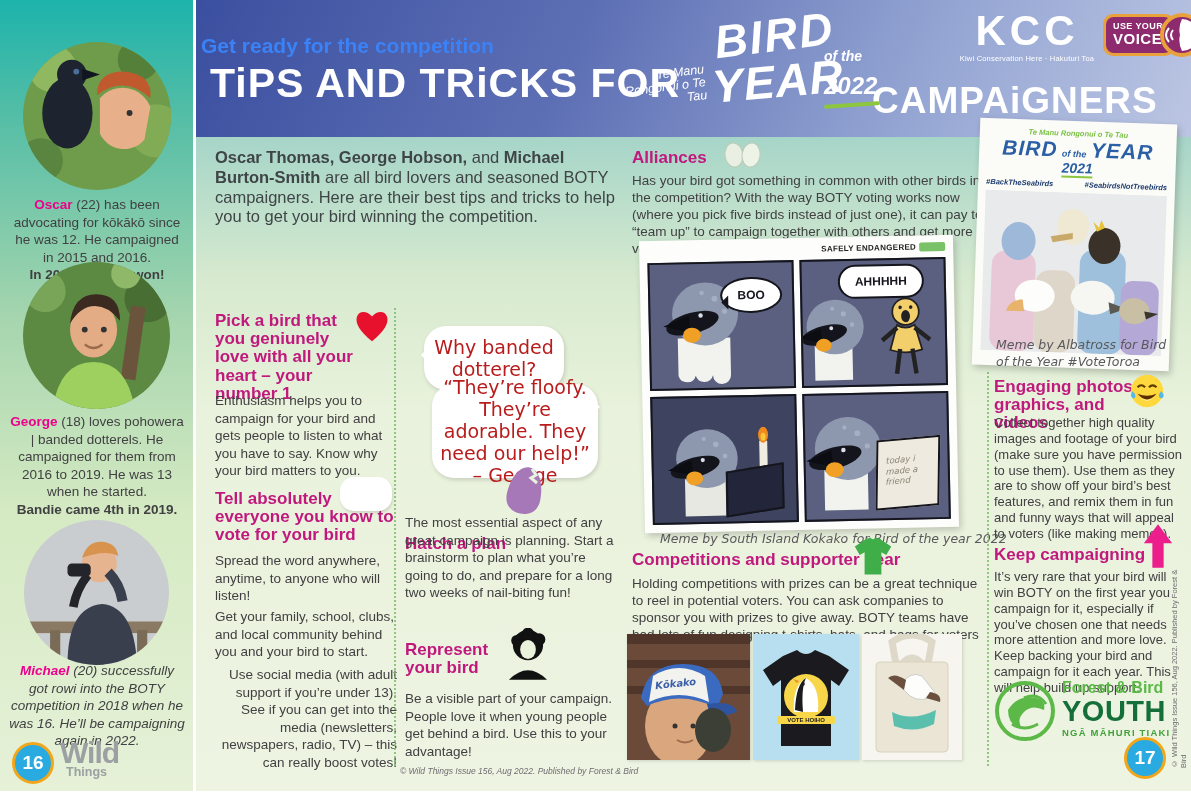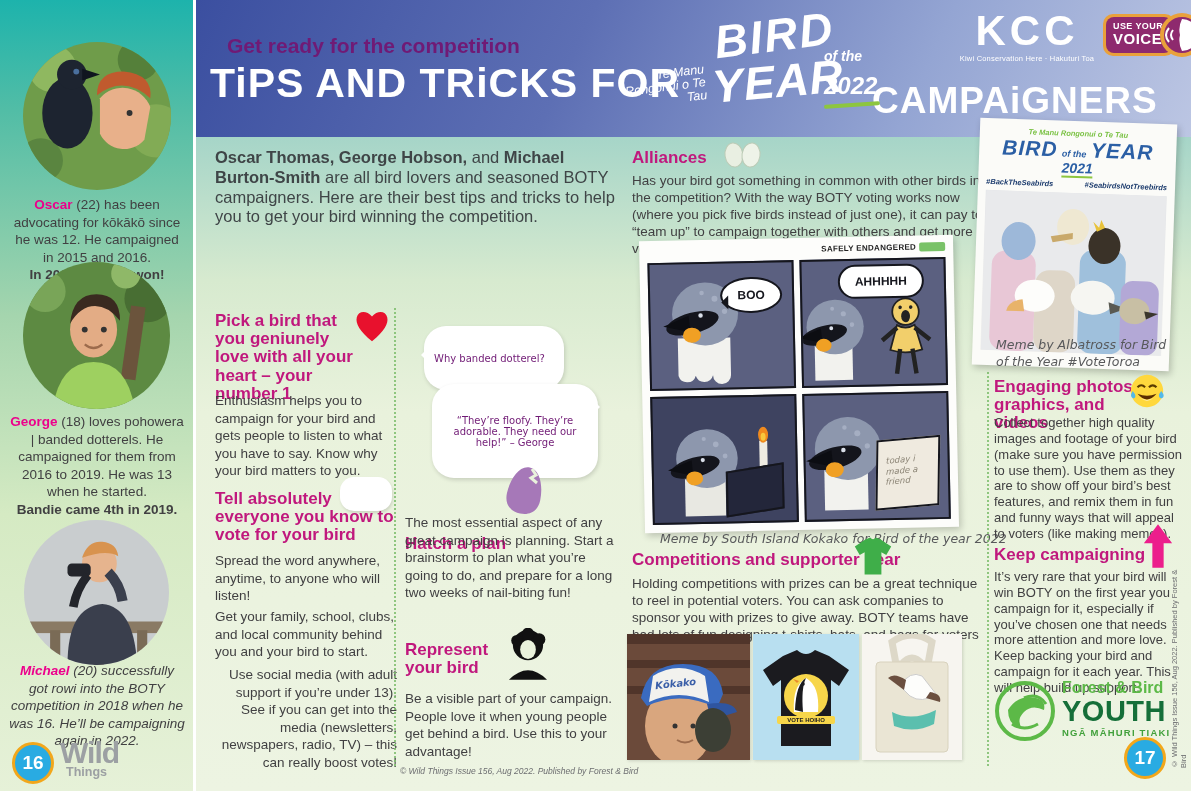--- a/index.html
+++ b/index.html
@@ -30,21 +30,21 @@
 
   .pg-badge { position:absolute; width:42px; height:42px; border-radius:50%; background:#29abe2;
     border:3px solid #f2a71b; color:#fff; font-weight:bold; font-size:19px;
     display:flex; align-items:center; justify-content:center; }
   .pg16 { left:12px; top:742px; } .pg17 { left:1124px; top:737px;text-align:center; }
   .wild-logo { position:absolute; left:60px; top:738px; color:#9ca0a3; }
   .wild-w { font-weight:900; font-size:30px; letter-spacing:-1px; line-height:1; }
   .wild-t { font-weight:bold; font-size:12.5px; margin:-3px 0 0 6px; }
 
   
-  .kicker { position:absolute; left:227px; top:34px; color:#701a75; font-weight:bold; font-size:21px; }
+  .kicker { position:absolute; left:201px; top:34px; color:#3b82f6; font-weight:bold; font-size:21px; }
   .big-title { position:absolute; left:210px; top:60px; color:#fff; font-weight:bold; font-size:41px; letter-spacing:1px; }
   .campaigners { position:absolute; left:872px; top:80px; color:#fff; font-weight:bold; font-size:37px; letter-spacing:1px; }
   .boty { position:absolute; left:628px; top:6px; width:250px; height:128px; color:#fff; }
   .boty span { position:absolute; font-style:italic; font-weight:bold; }
   .boty-maori { left:-4px; top:62px; width:82px; font-size:12.5px; line-height:1.05; text-align:right; transform:rotate(-7deg); font-weight:normal !important; }
   .boty-bird { left:86px; top:2px; font-size:46px; transform:rotate(-7deg); letter-spacing:2px; }
   .boty-ofthe { left:196px; top:42px; font-size:14px; }
   .boty-year { left:84px; top:48px; font-size:46px; transform:rotate(-5deg); letter-spacing:1px; }
   .boty-2022 { left:196px; top:66px; font-size:24px; }
   .boty-underline { position:absolute; left:196px; top:97px; width:56px; height:4px; background:#8dc63f; transform:rotate(-4deg); border-radius:2px; }
@@ -70,21 +70,21 @@
   .bubble-icon { position:absolute; left:340px; top:477px; width:52px; height:34px; background:#fff; border-radius:14px; box-shadow:1px 2px 3px rgba(0,0,0,.12); }
   .bubble-icon:after { content:""; position:absolute; left:10px; bottom:-8px; border:8px solid transparent; border-top-color:#fff; border-left-width:4px; }
   .tell-p1 { left:215px; top:552px; width:180px; }
   .tell-p2 { left:215px; top:608px; width:182px; }
   .tell-p3 { left:215px; top:666px; width:182px;text-align:right; }
   .vdot1 { left:394px; top:308px; height:458px; }
 
   
   .qbubble { position:absolute; background:#fff; border-radius:22px; box-shadow:1px 2px 4px rgba(0,0,0,.15);
     display:flex; align-items:center; justify-content:flex-start; text-align:center;
-    font-size:10px; color:#701a75; font-family:"DejaVu Sans", sans-serif; }
+    font-size:19px; color:#b91c1c; font-family:"DejaVu Sans", sans-serif; }
   .qb1 { left:424px; top:326px; width:140px; height:64px; padding:4px 10px; }
   .qb1:before { content:""; position:absolute; left:-14px; top:18px; border:11px solid transparent; border-right-color:#fff; }
   .qb2 { left:432px; top:384px; width:166px; height:94px; padding:4px 8px; }
   .qb2:before { content:""; position:absolute; right:-13px; top:12px; border:11px solid transparent; border-left-color:#fff; }
   .hatch-title { left:405px; top:489px;margin-top:46px; }
   .egg-icon { position:absolute; left:506px; top:465px; }
   .hatch-body { left:405px; top:514px; width:212px; }
   .represent-title { left:405px; top:641px; width:120px; }
   .person-icon { position:absolute; left:500px; top:628px; }
   .represent-body { left:405px; top:690px; width:208px; }

